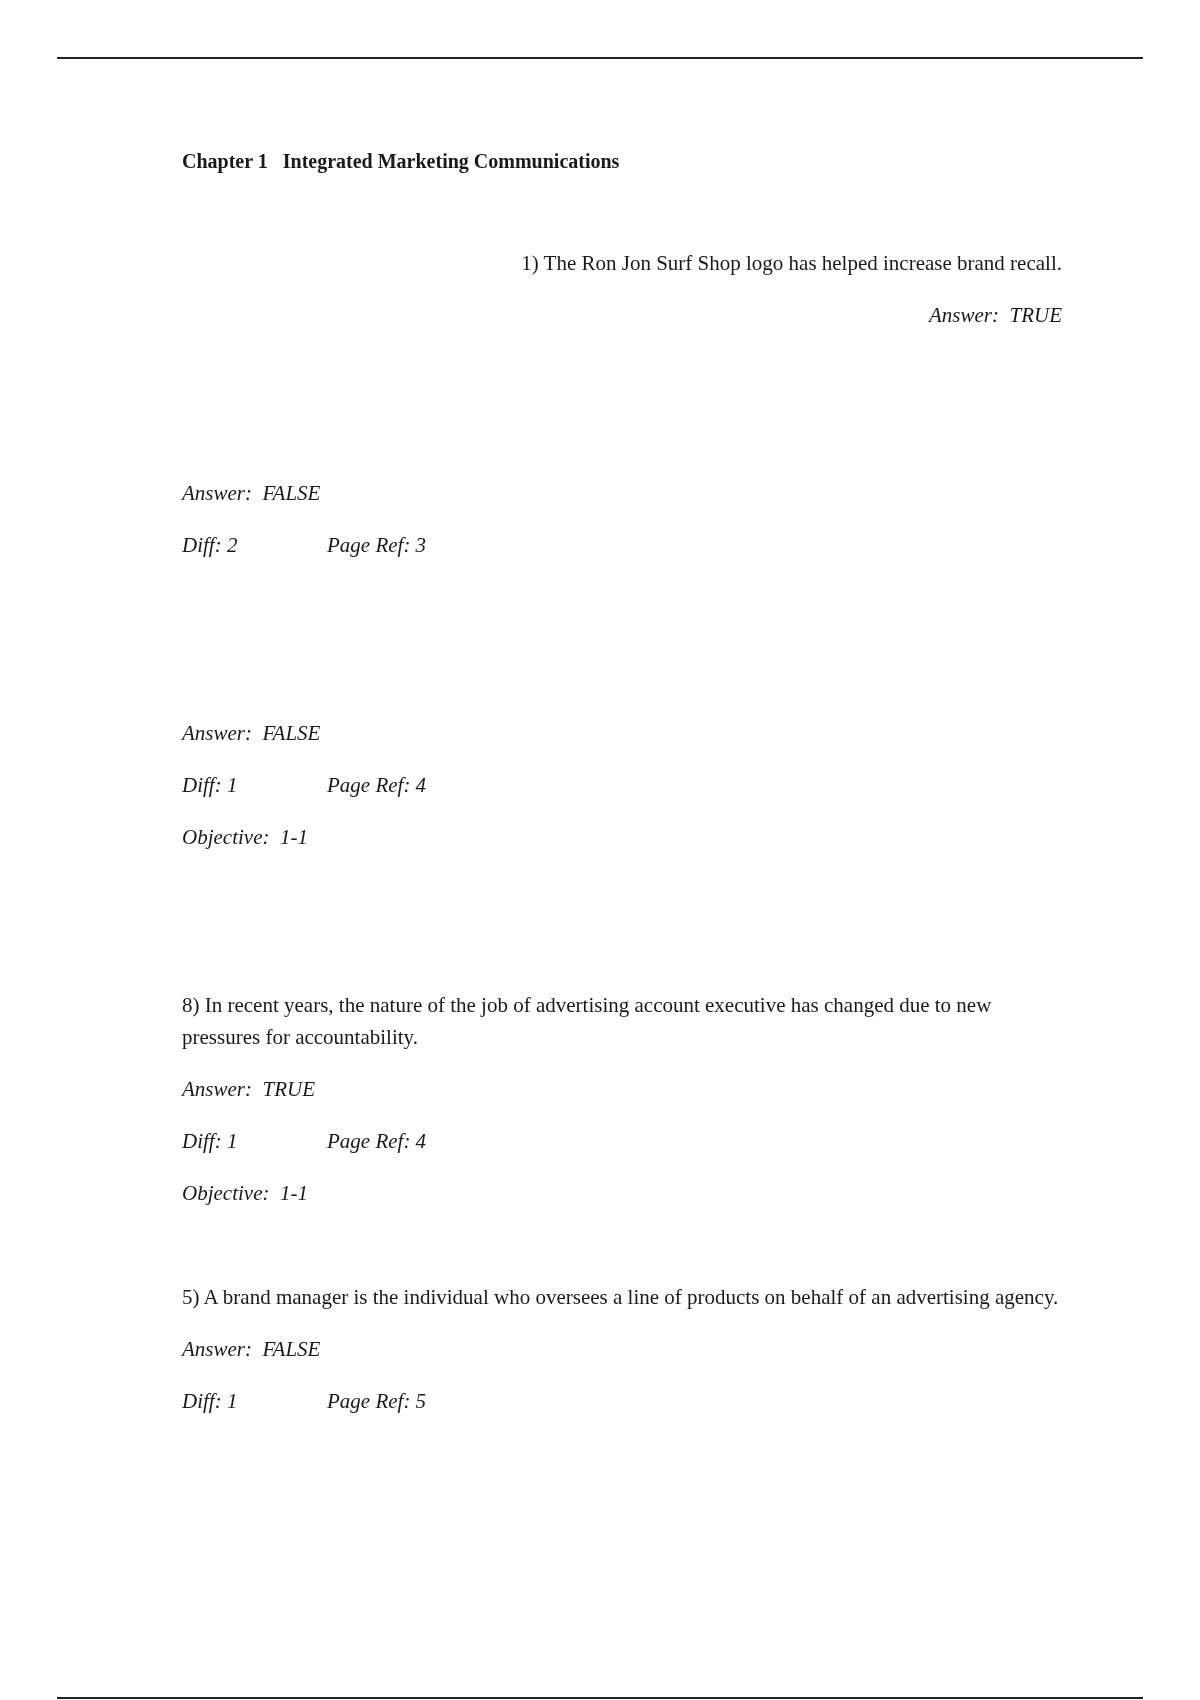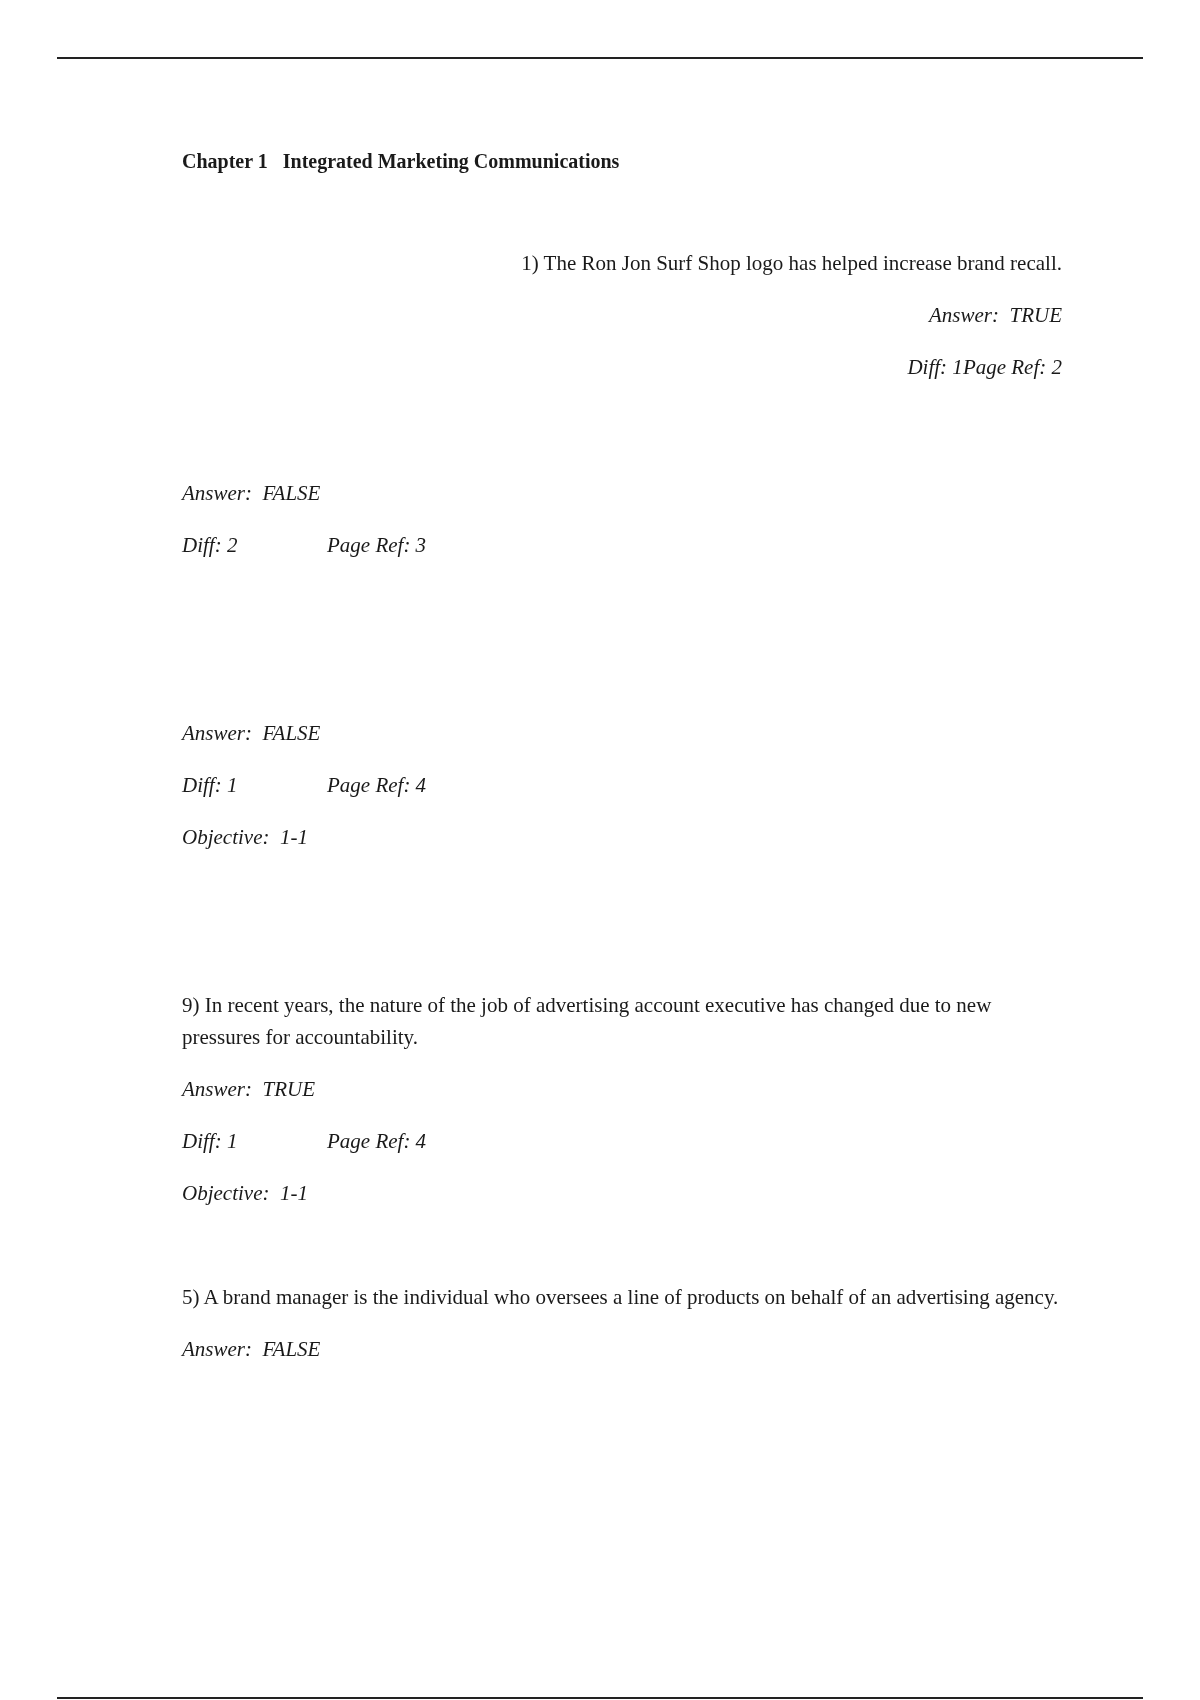--- a/index.html
+++ b/index.html
@@ -63,48 +63,48 @@
 <body>
 
 <div class="rule rule-top"></div>
 
 <div class="content">
   <h1 class="chapter-title" style="white-space: pre;">Chapter 1   Integrated Marketing Communications</h1>
 
   <div class="question" style="position:absolute; top:101px; width:880px;text-align:right;">
     <p class="q-text">1) The Ron Jon Surf Shop logo has helped increase brand recall.</p>
     <p class="q-line" style="white-space: pre;">Answer:  TRUE</p>
-    <p class="q-line">
-      <span class="diff">Diff: 1</span><span class="meta-inline">Page Ref: 2</span>
-    </p>
   </div>
 
   <div class="question" style="position:absolute; top:311px; width:880px;">
     <p class="q-line" style="white-space: pre;">Answer:  FALSE</p>
     <p class="q-line">
       <span class="diff">Diff: 2</span><span class="meta-inline">Page Ref: 3</span>
     </p>
   </div>
 
   <div class="question" style="position:absolute; top:551px; width:880px;">
     <p class="q-line" style="white-space: pre;">Answer:  FALSE</p>
     <p class="q-line">
       <span class="diff">Diff: 1</span><span class="meta-inline">Page Ref: 4</span>
     </p>
     <p class="q-line" style="white-space: pre;">Objective:  1-1</p>
   </div>
 
   <div class="question" style="position:absolute; top:843px; width:880px;">
-    <p class="q-text">9) In recent years, the nature of the job of advertising account executive has changed due to new pressures for accountability.</p>
+    <p class="q-text">8) In recent years, the nature of the job of advertising account executive has changed due to new pressures for accountability.</p>
     <p class="q-line" style="white-space: pre;">Answer:  TRUE</p>
     <p class="q-line">
       <span class="diff">Diff: 1</span><span class="meta-inline">Page Ref: 4</span>
     </p>
     <p class="q-line" style="white-space: pre;">Objective:  1-1</p>
   </div>
 
   <div class="question" style="position:absolute; top:1135px; width:880px;">
     <p class="q-text">5) A brand manager is the individual who oversees a line of products on behalf of an advertising agency.</p>
     <p class="q-line" style="white-space: pre;">Answer:  FALSE</p>
+    <p class="q-line">
+      <span class="diff">Diff: 1</span><span class="meta-inline">Page Ref: 5</span>
+    </p>
   </div>
 </div>
 
 <div class="rule rule-bottom"></div>
 
 </body></html>

